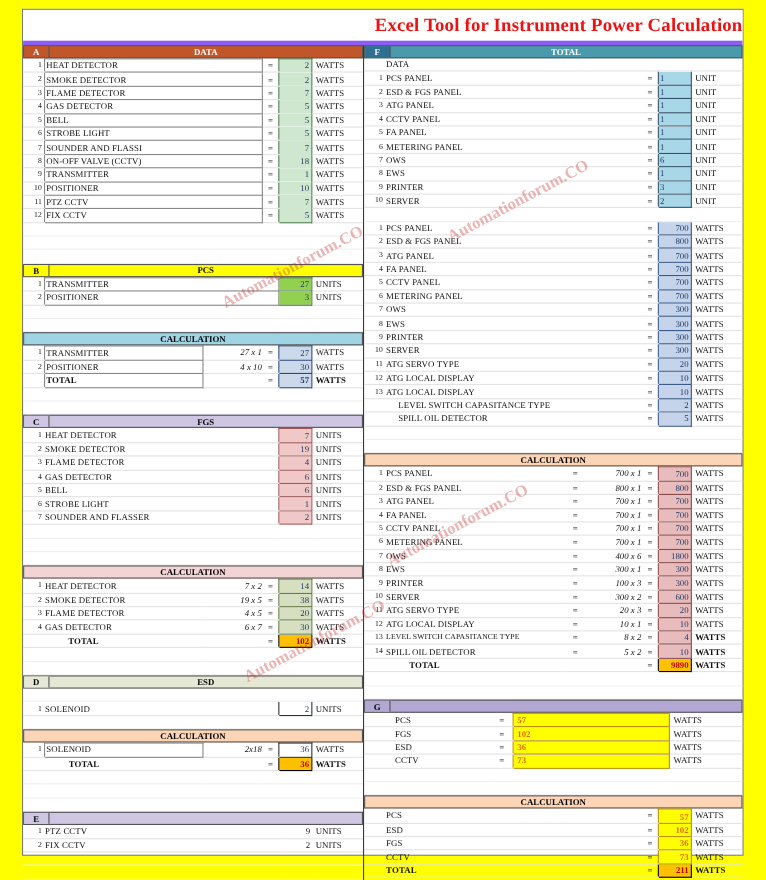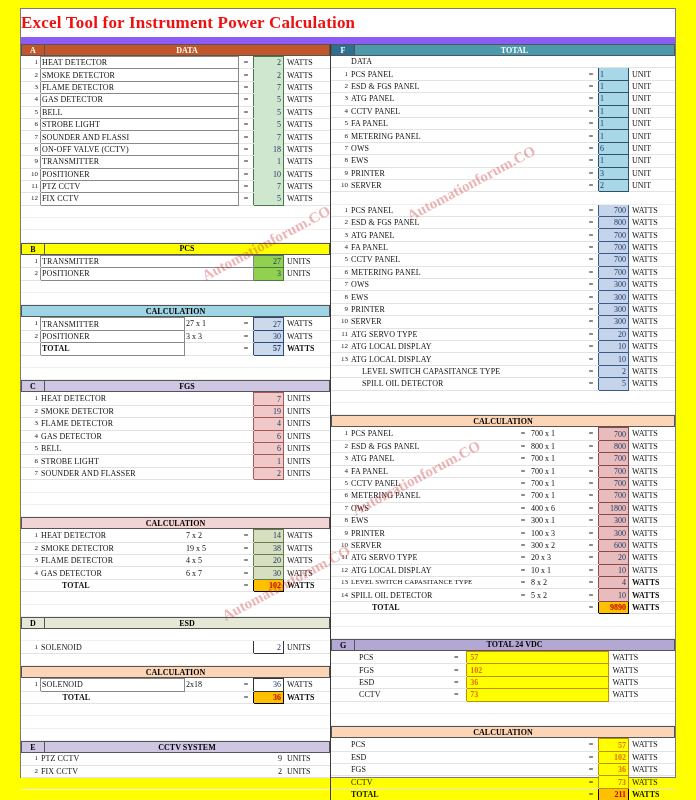--- a/index.html
+++ b/index.html
@@ -8,24 +8,24 @@
     background:#ffff00;
     font-family:"Liberation Serif", serif;
     overflow:hidden;
   }
   .frame{
     position:absolute;left:20px;top:8px;width:656px;height:770px;
     background:#ffffff;border:1px solid #7a7a7a;box-sizing:border-box;
     display:flex;flex-direction:column;
   }
   .title{
-    height:28px;line-height:28px;text-align:left;
+    height:28px;line-height:28px;text-align:right;
     color:#ee1111;font-weight:bold;font-size:17px;
     font-family:"Liberation Serif", serif;letter-spacing:.2px;
-    border-bottom:7px solid #8b5cf6;background:#fff;
+    border-bottom:4px solid #8b5cf6;background:#fff;
   }
   .cols{display:flex;flex:1;}
   .colL{width:310px;border-right:1px solid #3a3a3a;box-sizing:border-box;}
   .colR{flex:1;box-sizing:border-box;}
 
   
   .sec{margin:0;}
   .bar{
     display:flex;align-items:center;height:12px;
     font-size:8px;font-weight:bold;color:#fff;
@@ -38,21 +38,21 @@
   }
   .bar .ttl{flex:1;text-align:center;line-height:11px;}
 
   table{border-collapse:collapse;width:100%;font-size:8px;
         font-family:"Liberation Serif", serif;color:#111;}
   td{padding:0 1px;height:11.4px;line-height:11px;vertical-align:middle;
      border-bottom:1px solid #e3e3e3;white-space:nowrap;overflow:hidden;}
   .num{width:16px;text-align:right;padding-right:2px;font-size:7px;color:#222;}
   .lbl{letter-spacing:.1px;}
   .eq{width:12px;text-align:center;}
-  .mul{width:52px;text-align:left;}
+  .mul{width:52px;text-align:right;font-style:italic;}
   .unit{width:42px;padding-left:3px;}
   .vbox{width:26px;text-align:right;padding-right:2px;}
   .spacer td{height:11.4px;border-bottom:1px solid #efefef;}
 
   
   .f-green{background:#cfe7cf;border:1px solid #4a7a4a;border-top:0;border-bottom:0;}
   .f-green-top{border-top:1px solid #4a7a4a;}
   .f-green-bot{border-bottom:1px solid #4a7a4a;}
   .f-grn2{background:#92d050;border:1px solid #4a7a4a;}
   .f-cyan{background:#a8d8e8;border:1px solid #30506a;}
@@ -248,21 +248,21 @@
                 <td class="num">1</td>
                 <td class="lbl boxed">TRANSMITTER</td>
                 <td class="mul">27 x 1</td>
                 <td class="eq">=</td>
                 <td class="vbox f-blue val-blue">27</td>
                 <td class="unit">WATTS</td>
               </tr>
           <tr>
                 <td class="num">2</td>
                 <td class="lbl boxed">POSITIONER</td>
-                <td class="mul">3 x 3</td>
+                <td class="mul">4 x 10</td>
                 <td class="eq">=</td>
                 <td class="vbox f-blue val-blue">30</td>
                 <td class="unit">WATTS</td>
               </tr>
           <tr class="tot">
                 <td class="num"></td>
                 <td class="lbl boxed">TOTAL</td>
                 <td class="mul"></td>
                 <td class="eq">=</td>
                 <td class="vbox f-blue val-blue">57</td>
@@ -444,21 +444,20 @@
           <tr class="spacer">
                 <td colspan="6"></td>
               </tr>
         </tbody>
           </table>
       </div>
 
       <div class="sec">
         <div class="bar hdr-lav">
           <div class="tag">E</div>
-          <div class="ttl">CCTV SYSTEM</div>
         </div>
         <table>
             <tbody>
           <tr>
                 <td class="num">1</td>
                 <td class="lbl">PTZ CCTV</td>
                 <td class="vbox">9</td>
                 <td class="unit">UNITS</td>
               </tr>
           <tr>
@@ -829,21 +828,20 @@
           <tr class="spacer">
                 <td colspan="7"></td>
               </tr>
         </tbody>
           </table>
       </div>
 
       <div class="sec">
         <div class="bar hdr-purple">
           <div class="tag">G</div>
-          <div class="ttl">TOTAL 24 VDC</div>
         </div>
         <table>
             <tbody>
           <tr>
                 <td class="num"></td>
                 <td class="lbl" style="width:60px">PCS</td>
                 <td class="eq">=</td>
                 <td class="f-yellow" style="width:95px;text-align:left;padding-left:3px">57</td>
                 <td class="unit">WATTS</td>
               </tr>

